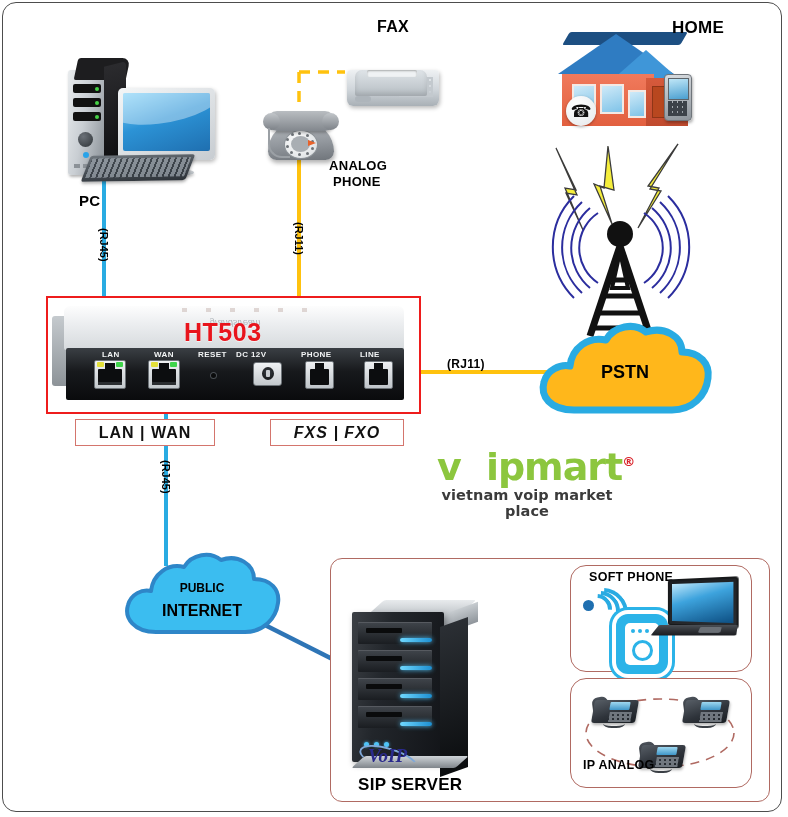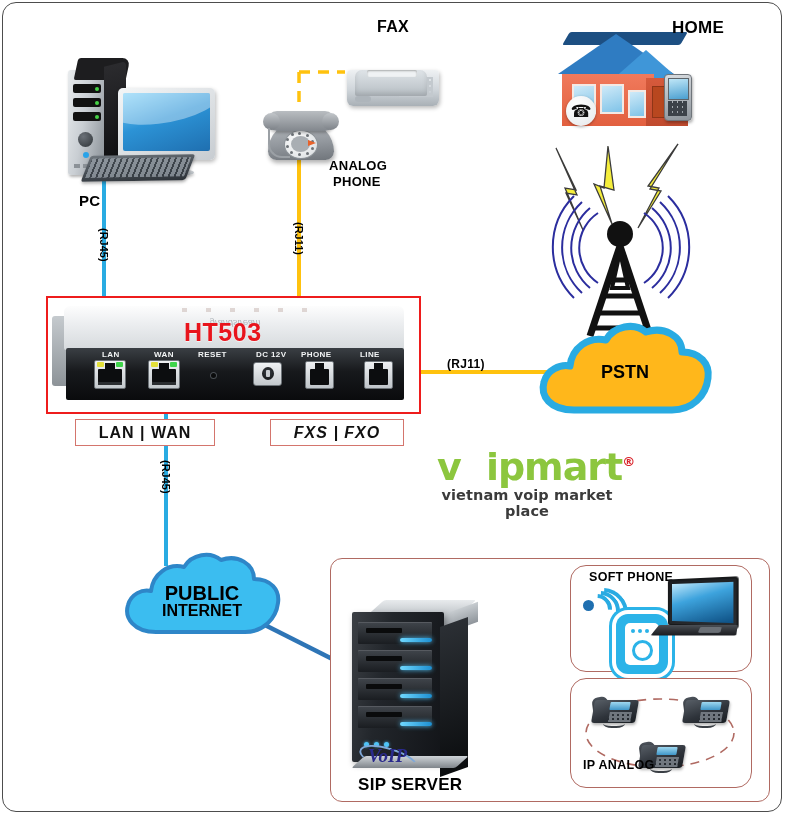--- a/index.html
+++ b/index.html
@@ -525,21 +525,21 @@
     <div class="router-edge" style="left:0px;top:14px;width:20px;height:70px;"></div>
     <div class="router-top" style="left:12px;top:4px;width:340px;height:44px;"></div>
     <div class="toplights" style="left:130px;top:6px;width:135px;"></div>
     <div class="gstream" style="left:158px;top:16px;">grandstream</div>
     <div class="htname" style="left:132px;top:16px;">HT503</div>
     <div class="router-panel" style="left:14px;top:46px;width:338px;height:52px;"></div>
 
     <div class="port-lbl" style="left:50px;top:48px;">LAN</div>
     <div class="port-lbl" style="left:102px;top:48px;">WAN</div>
     <div class="port-lbl" style="left:146px;top:48px;">RESET</div>
-    <div class="port-lbl" style="left:204px;top:48px;">DC 12V</div>
+    <div class="port-lbl" style="left:184px;top:48px;">DC 12V</div>
     <div class="port-lbl" style="left:249px;top:48px;">PHONE</div>
     <div class="port-lbl" style="left:308px;top:48px;text-align:center;">LINE</div>
 
     <div class="rj45" style="left:42px;top:58px;">
       <div class="l1"></div>
         <div class="l2"></div>
         <div class="tab"></div>
         <div class="hole"></div>
     </div>
     <div class="rj45" style="left:96px;top:58px;">
@@ -570,21 +570,21 @@
     </div>
     <div class="vm-sub">vietnam voip market place</div>
   </div>
 
   <svg class="abs" style="left:116px;top:548px;width:172px;height:92px;" viewBox="0 0 172 92">
     <path d="M40,84 C18,84 8,70 12,57 C15,46 26,41 35,43
              C37,26 52,15 68,19 C76,6 94,3 105,12
              C122,6 138,16 138,31 C155,31 164,42 162,55
              C160,71 147,84 129,84 Z" fill="#3BBDF0" stroke="#2E86C8" stroke-width="4" stroke-linejoin="round"></path>
   </svg>
-  <div class="cloudtext" style="left:132px;top:582px;width:140px;font-size:20px;">PUBLIC</div>
+  <div class="cloudtext" style="left:132px;top:582px;width:140px;font-size:12px;">PUBLIC</div>
   <div class="cloudtext" style="left:132px;top:602px;width:140px;font-size:16px;">INTERNET</div>
 
   <div class="panel-outer" style="left:330px;top:558px;width:438px;height:242px;"></div>
 
   <div class="abs" style="left:352px;top:598px;width:130px;height:180px;">
     <div class="sv-top" style="left:20px;top:2px;"></div>
     <div class="sv-top2" style="left:92px;top:10px;"></div>
     <div class="sv-body" style="left:0px;top:14px;">
       <div class="sv-bay" style="top:10px;">
           <i></i>

